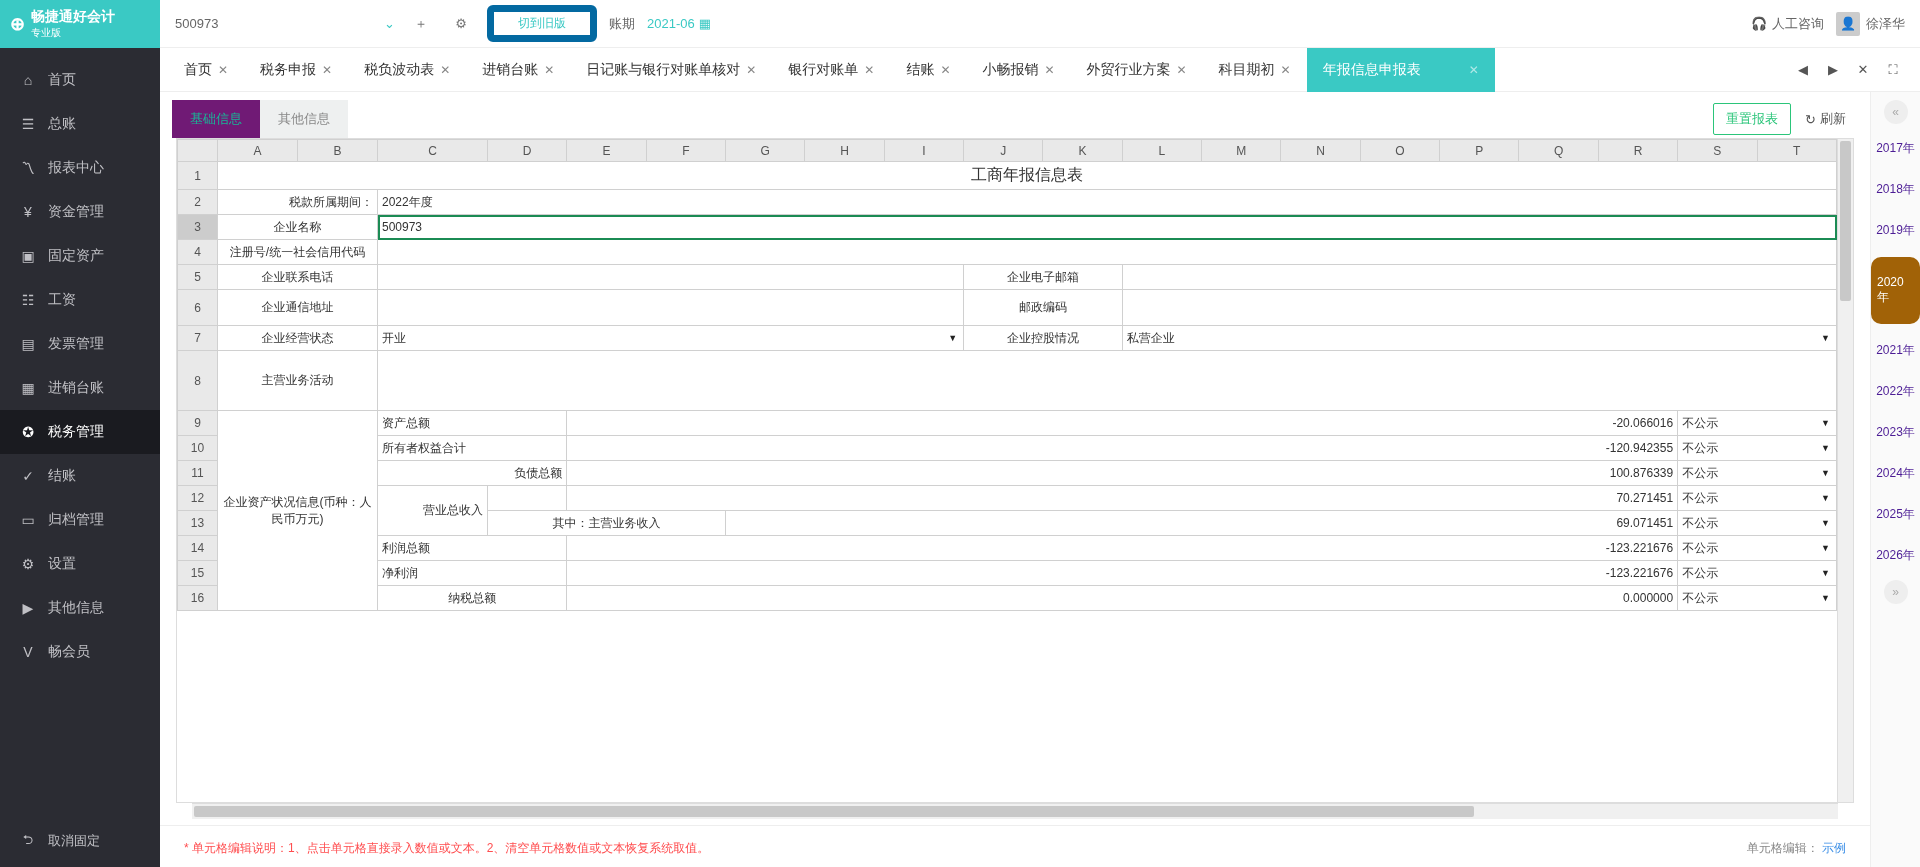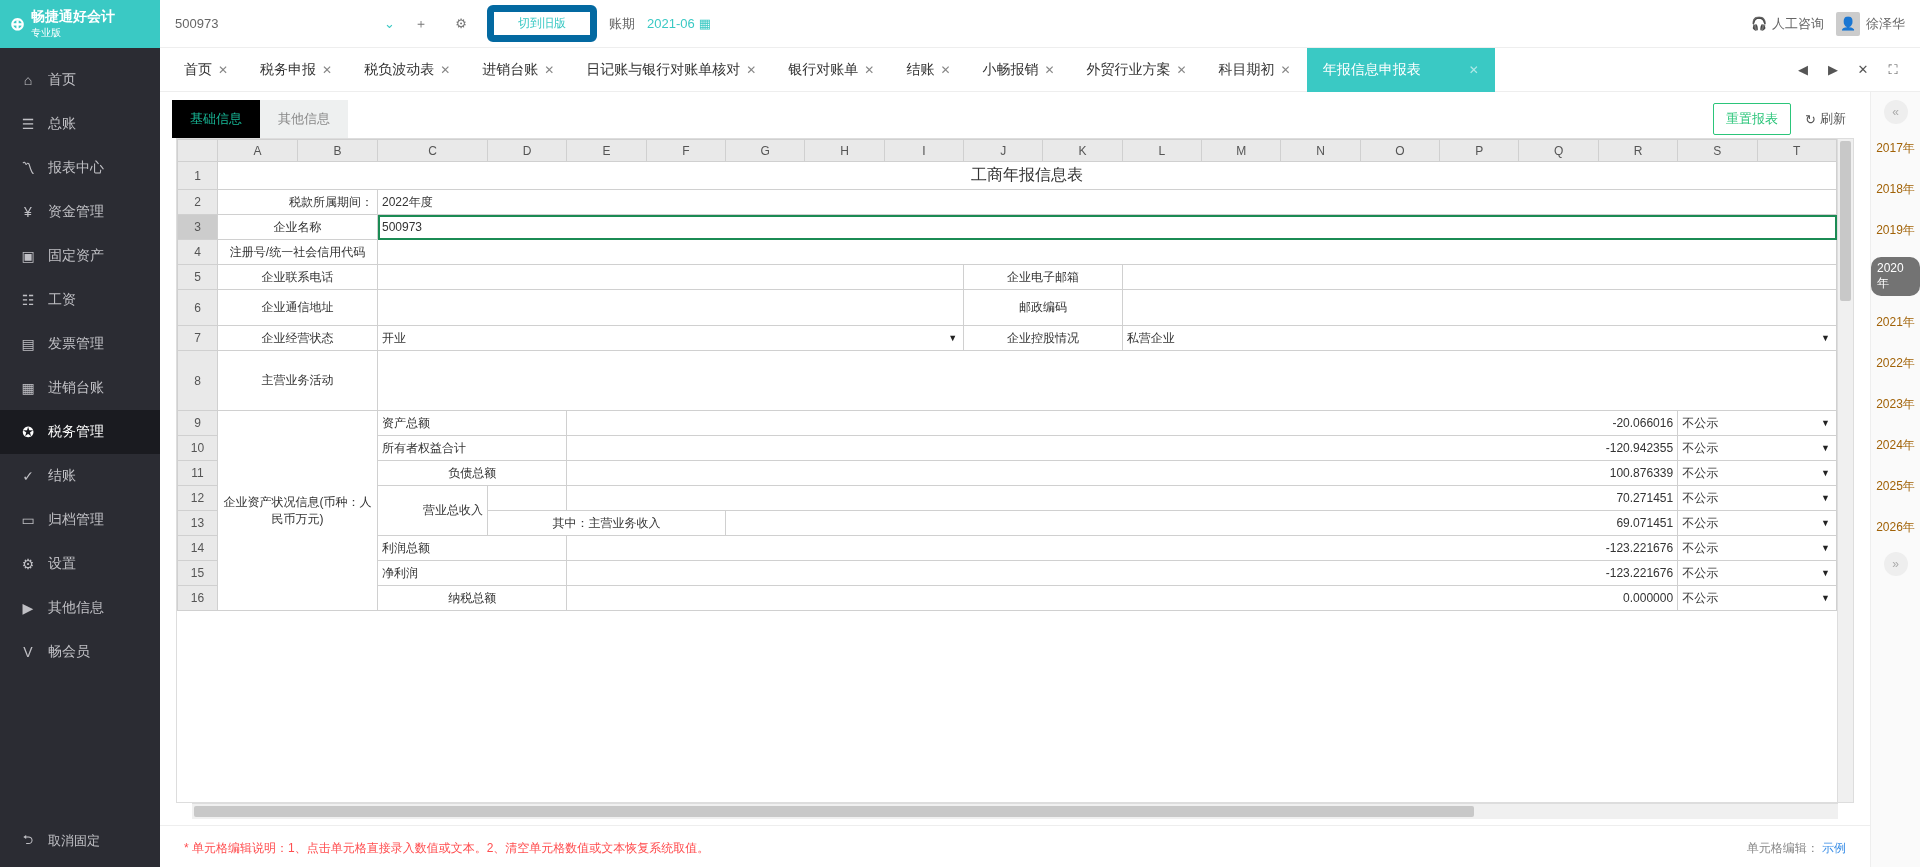--- a/index.html
+++ b/index.html
@@ -36,21 +36,21 @@
 .tab-close { cursor: pointer; font-size: 12px; opacity: 0.6; }
 .tabs-ctrl { display: flex; align-items: center; gap: 4px; padding: 0 6px; }
 .tabs-ctrl-btn { width: 26px; height: 26px; display: flex; align-items: center; justify-content: center; cursor: pointer; color: #555; }
 
 
 .content { flex: 1; display: flex; min-height: 0; position: relative; }
 .workbook-area { flex: 1; display: flex; flex-direction: column; min-width: 0; padding: 0; }
 .wb-header { display: flex; align-items: center; justify-content: space-between; padding: 8px 24px 0 12px; }
 .wb-subtabs { display: flex; }
 .wb-subtab { padding: 10px 18px; background: #eef0f0; color: #888; cursor: pointer; font-size: 13px; }
-.wb-subtab.active { background: #000000; color: #17b897; }
+.wb-subtab.active { background: #701a75; color: #17b897; }
 .wb-actions { display: flex; gap: 14px; align-items: center; }
 .btn-regen { border: 1px solid #2bc57a; color: #2bc57a; background: #fff; padding: 6px 12px; border-radius: 2px; cursor: pointer; font-size: 13px; }
 .btn-refresh { color: #555; cursor: pointer; display: flex; align-items: center; gap: 4px; }
 
 .sheet-wrap { flex: 1; padding: 0 16px 6px 16px; display: flex; flex-direction: column; min-height: 0; }
 .sheet-scroll { flex: 1; overflow: hidden; position: relative; border: 1px solid #ddd; display: flex; }
 .sheet-table { border-collapse: collapse; width: 100%; table-layout: fixed; }
 .sheet-table th, .sheet-table td { border: 1px solid #d0d0d0; height: 25px; font-size: 12px; background: #fff; overflow: hidden; white-space: nowrap; padding: 0 4px; }
 .sheet-table thead th { background: #e9e9e9; color: #555; font-weight: normal; text-align: center; height: 22px; }
 .sheet-table tbody th { background: #e9e9e9; color: #555; font-weight: normal; text-align: center; width: 40px; }
@@ -70,22 +70,22 @@
 .sheet-scrollbar-h .thumb { position: absolute; top: 2px; bottom: 2px; left: 2px; width: 1280px; background: #c8c8c8; border-radius: 2px; }
 
 .footer-note { padding: 14px 24px 10px 24px; display: flex; justify-content: space-between; align-items: center; font-size: 12px; border-top: 1px solid #eee; }
 .note-left { color: #ff4d4f; }
 .note-right { color: #888; }
 .note-right a { color: #3a8ee6; text-decoration: none; }
 
 
 .year-rail { width: 50px; background: #fafafa; display: flex; flex-direction: column; align-items: center; padding: 8px 0; gap: 10px; border-left: 1px solid #eee; }
 .year-rail .yr-btn { width: 24px; height: 24px; border-radius: 50%; background: #eee; color: #aaa; display: flex; align-items: center; justify-content: center; cursor: pointer; font-size: 12px; }
-.year-item { font-size: 12px; color: #a16207; cursor: pointer; padding: 6px 4px; border-radius: 10px; }
-.year-item.active { background: #737373; color: #fff; padding: 4px 6px; }
+.year-item { font-size: 12px; color: #4c1d95; cursor: pointer; padding: 6px 4px; border-radius: 10px; }
+.year-item.active { background: #a16207; color: #fff; padding: 18px 6px; }
 </style>
 </head>
 <body>
 
 <div class="app">
 
   <div class="sidebar">
     <div class="logo">
       <span style="margin-right:6px;font-size:18px">⊕</span>
       <span>
@@ -366,21 +366,21 @@
                   <td colspan="2" class="dropdown-cell">不公示</td>
                 </tr>
                 <tr>
                   <th class="row-num">10</th>
                   <td colspan="2" style="text-align:left">所有者权益合计</td>
                   <td colspan="14" class="val-right">-120.942355</td>
                   <td colspan="2" class="dropdown-cell">不公示</td>
                 </tr>
                 <tr>
                   <th class="row-num">11</th>
-                  <td colspan="2" style="text-align:center">负债总额</td>
+                  <td colspan="2" style="text-align:right">负债总额</td>
                   <td colspan="14" class="val-right">100.876339</td>
                   <td colspan="2" class="dropdown-cell">不公示</td>
                 </tr>
                 <tr>
                   <th class="row-num">12</th>
                   <td rowspan="2" style="text-align:right">营业总收入</td>
                   <td></td>
                   <td colspan="14" class="val-right">70.271451</td>
                   <td colspan="2" class="dropdown-cell">不公示</td>
                 </tr>

